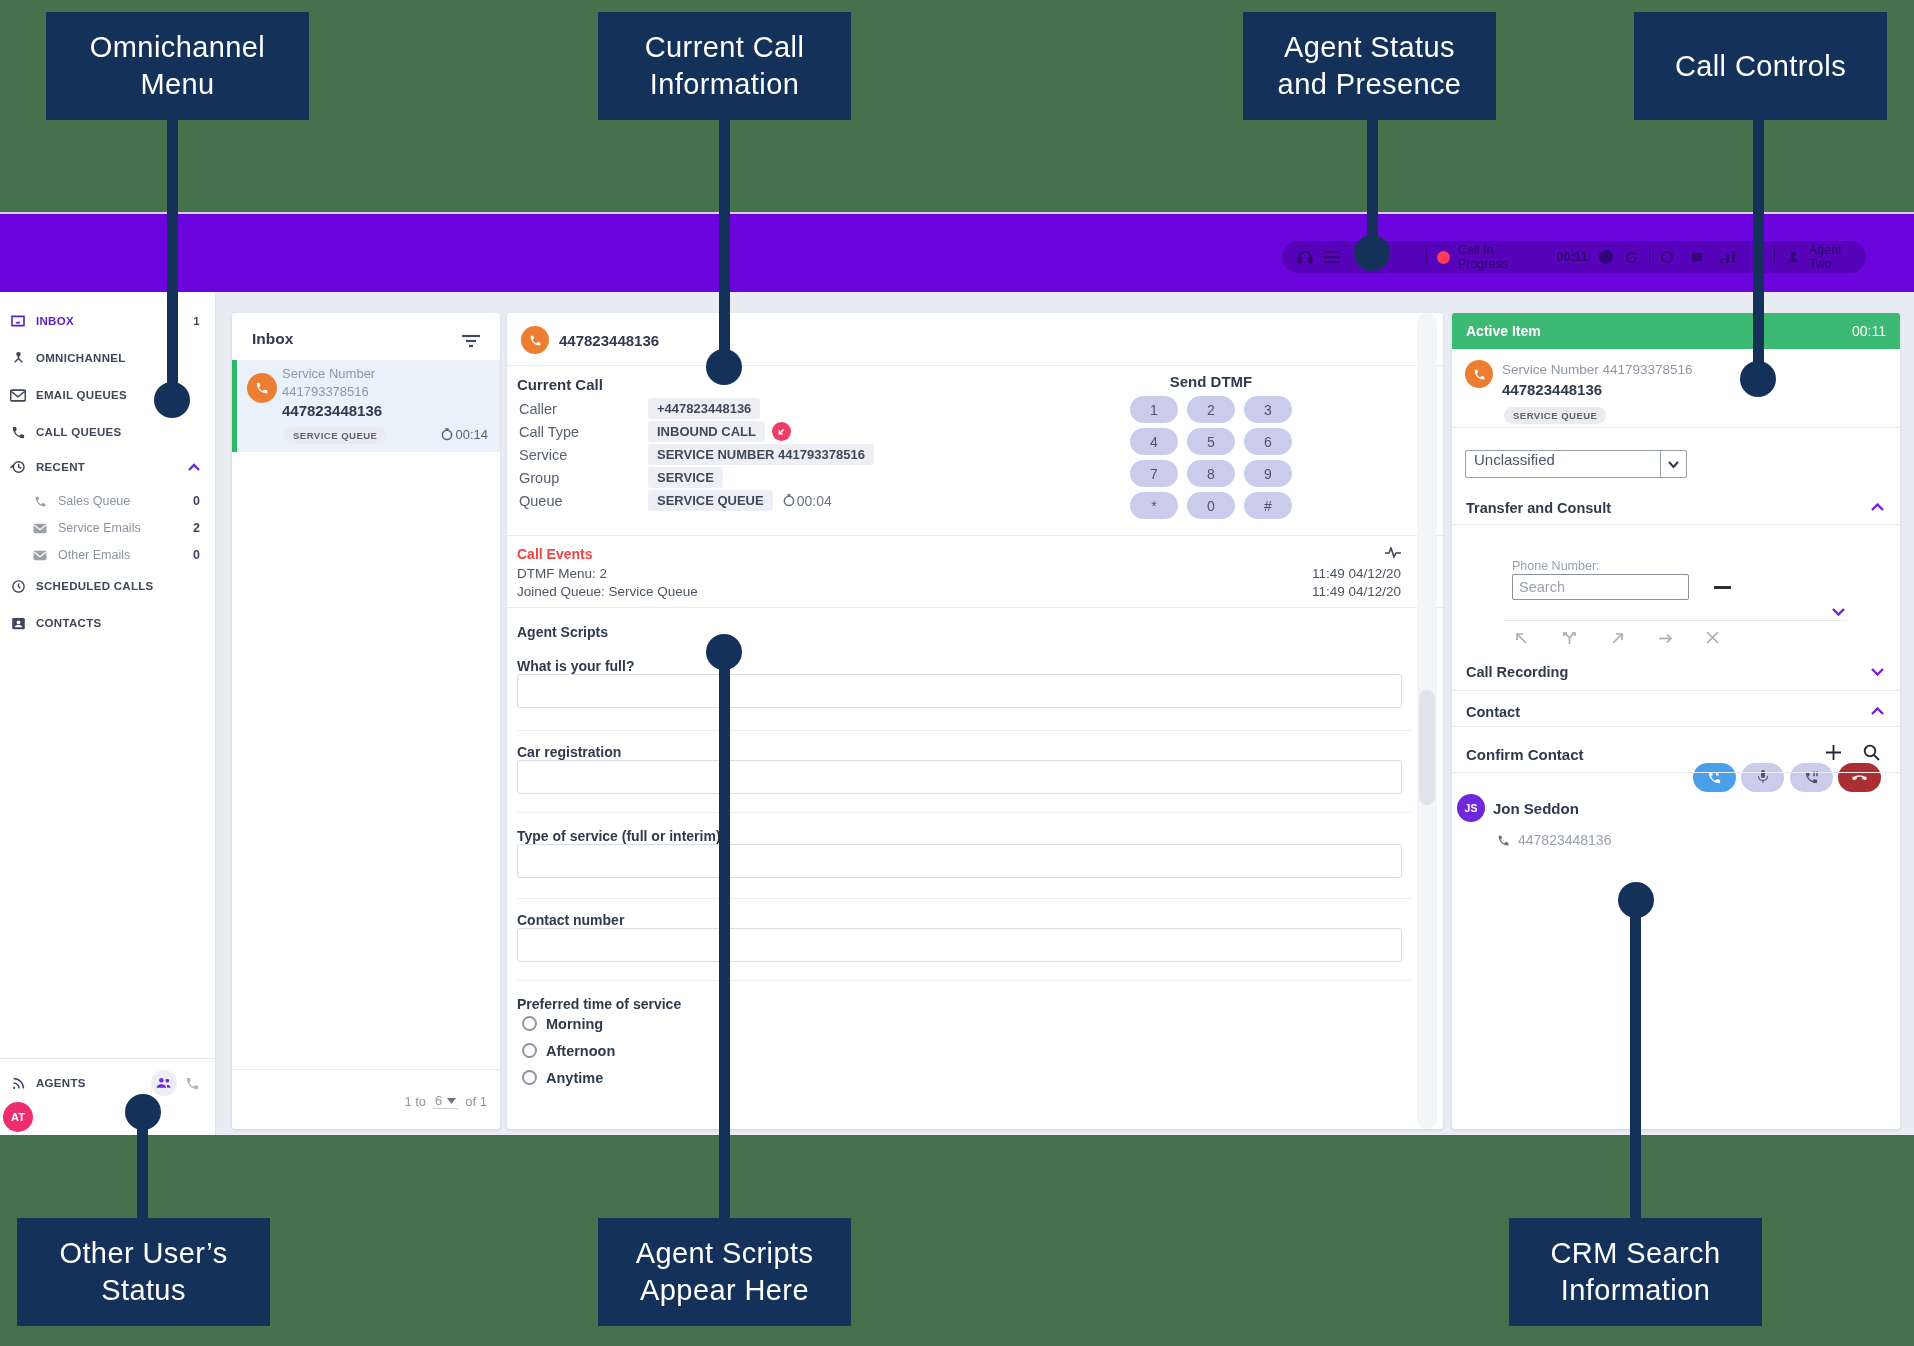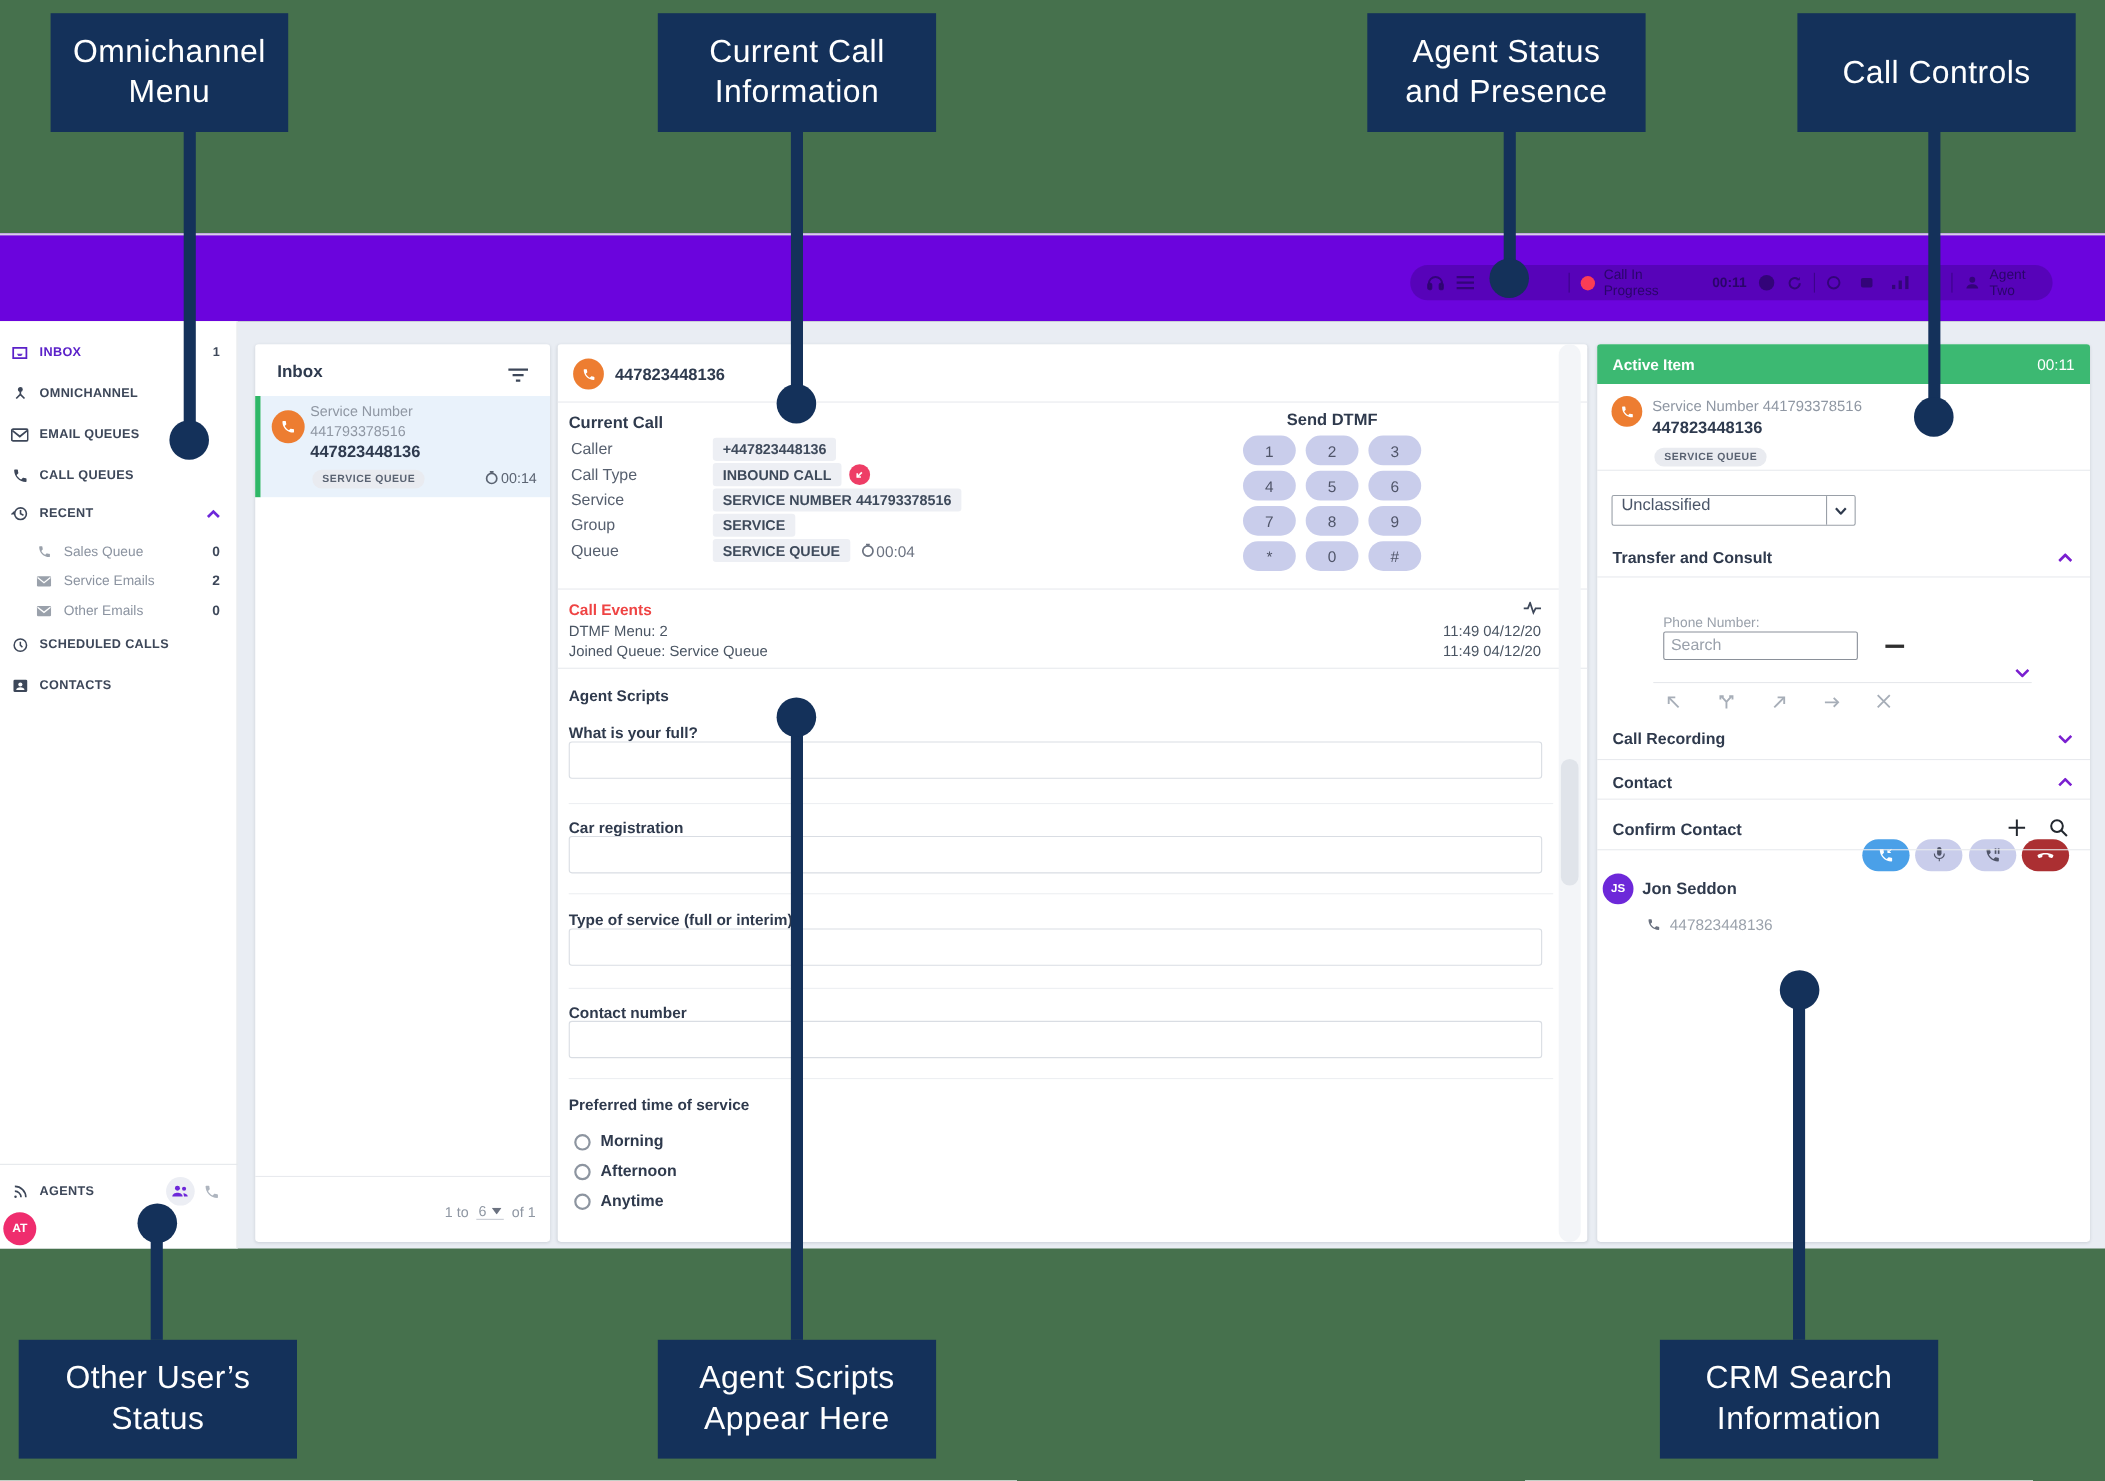--- a/index.html
+++ b/index.html
@@ -50,21 +50,21 @@
   .m-div { position:absolute; left:0; width:936px; height:1px; background:#E8EAEE; }
   .m-div-in { position:absolute; left:10px; width:895px; height:1px; background:#EDEFF2; }
   .cc-label { font-size:14.5px; color:#57606F; }
   .badge { display:inline-block; background:#EDEFF4; color:#3E4A5B; font-weight:bold; font-size:13px; padding:3px 9px; border-radius:3px; }
   .dtmf-btn { width:48px; height:27px; border-radius:14px; background:#C9CDEB; color:#4F5468; font-size:14px; border:none;
               display:flex; align-items:center; justify-content:center; cursor:pointer; }
   .ev-text { font-size:13.5px; color:#4A5563; }
   .script-label { font-size:14px; font-weight:bold; color:#2F3A4D; }
   .script-input { position:absolute; left:10px; width:885px; height:34px; border:1px solid #D9DDE3; border-radius:3px; background:#fff; font-size:14px; padding:0 8px; }
   .radio-dot { width:15px; height:15px; border:2px solid #8D95A0; border-radius:50%; background:#fff; flex:0 0 15px; cursor:pointer; }
-  .radio-row { position:absolute; left:15px; display:flex; align-items:center; gap:9px;margin-top:14px; }
+  .radio-row { position:absolute; left:15px; display:flex; gap:9px; }
 
   
   #active-card { left:1452px; top:313px; width:448px; height:816px; }
   #active-head { position:absolute; left:0; top:0; width:448px; height:36px; background:#3CB972; border-radius:3px 3px 0 0;
                  display:flex; align-items:center; color:#fff; font-size:14px; font-weight:bold; padding:0 14px; }
   .r-div { position:absolute; left:0; width:448px; height:1px; background:#E8EAEE; }
   .sec-title { font-size:14.5px; font-weight:bold; color:#2F3A4D; }
   .act-btn { position:absolute; top:450px; width:43px; height:29px; border-radius:15px; border:none; display:flex; align-items:center; justify-content:center; cursor:pointer; }
   .circle-avatar { border-radius:50%; display:flex; align-items:center; justify-content:center; color:#fff; font-weight:bold; }
   .orange-circle { background:#ED7D31; }
@@ -560,21 +560,21 @@
       <div style="position:absolute;left:41px;top:487px;font-size:15px;font-weight:bold;color:#2F3A4D">Jon Seddon</div>
       <div style="position:absolute;left:45px;top:519px;display:flex;align-items:center;gap:8px;font-size:14px;color:#9AA1AB">
         <svg width="13" height="13" viewBox="0 0 24 24" fill="#6B7280">
             <path d="M6.62 10.79c1.44 2.83 3.76 5.14 6.59 6.59l2.2-2.2c.27-.27.67-.36 1.02-.24 1.12.37 2.33.57 3.57.57.55 0 1 .45 1 1V20c0 .55-.45 1-1 1-9.39 0-17-7.61-17-17 0-.55.45-1 1-1h3.5c.55 0 1 .45 1 1 0 1.25.2 2.45.57 3.57.11.35.03.74-.25 1.02l-2.2 2.2z"></path>
           </svg>
         <span>447823448136</span>
       </div>
     </div>
   </div>
 
-  <div class="ann-box" style="left:46px;top:12px;width:216px;height:108px">
+  <div class="ann-box" style="left:46px;top:12px;width:263px;height:108px">
       <span>Omnichannel Menu</span>
     </div>
   <div class="ann-box" style="left:598px;top:12px;width:253px;height:108px">
       <span>Current Call Information</span>
     </div>
   <div class="ann-box" style="left:1243px;top:12px;width:253px;height:108px">
       <span>Agent Status and Presence</span>
     </div>
   <div class="ann-box" style="left:1634px;top:12px;width:253px;height:108px">
       <span>Call Controls</span>

